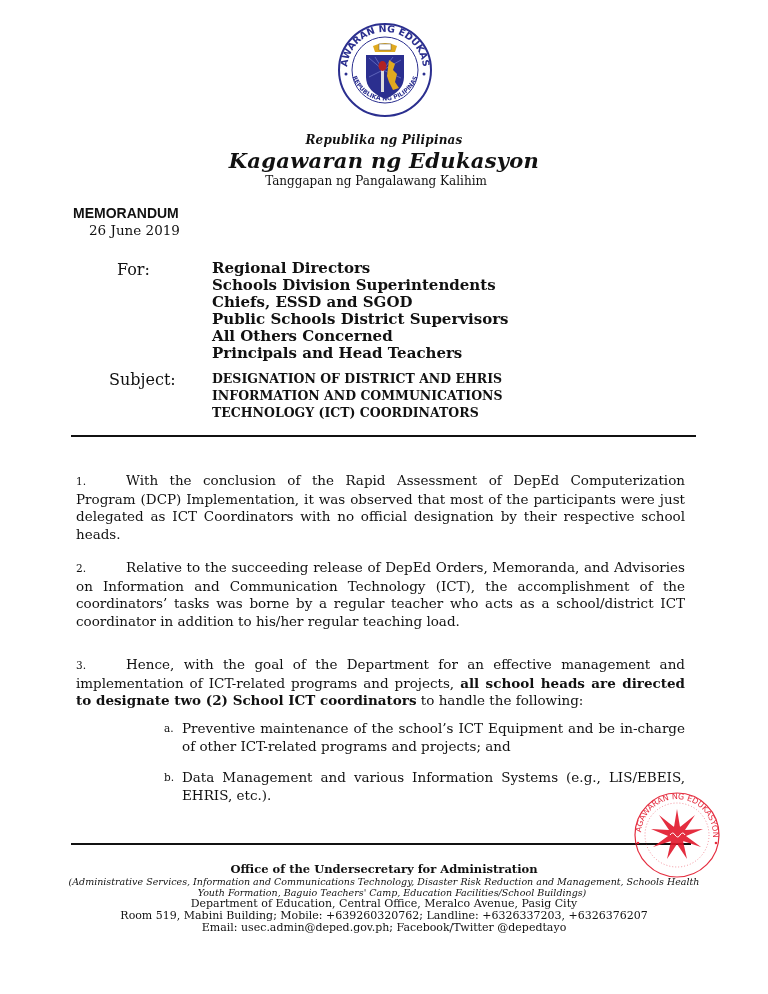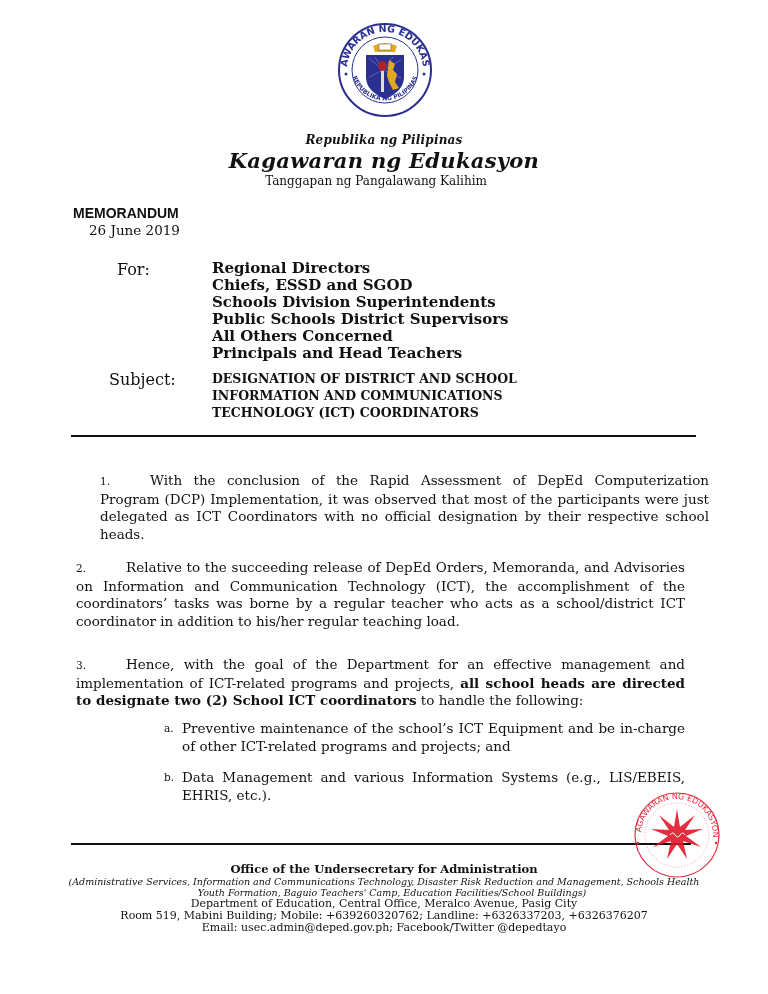--- a/index.html
+++ b/index.html
@@ -64,37 +64,37 @@
 <div class="abs hdr-rep">Republika ng Pilipinas</div>
 <div class="abs hdr-dept">Kagawaran ng Edukasyon</div>
 <div class="abs hdr-office">Tanggapan ng Pangalawang Kalihim</div>
 
 <div class="abs memo">MEMORANDUM</div>
 <div class="abs date">26 June 2019</div>
 
 <div class="abs lbl for-lbl">For:</div>
 <div class="abs for-list">
   <div>Regional Directors</div>
+  <div>Schools Division Superintendents</div>
   <div>Chiefs, ESSD and SGOD</div>
-  <div>Schools Division Superintendents</div>
   <div>Public Schools District Supervisors</div>
   <div>All Others Concerned</div>
   <div>Principals and Head Teachers</div>
 </div>
 
 <div class="abs lbl subj-lbl">Subject:</div>
 <div class="abs subj-text">
-  <div>DESIGNATION OF DISTRICT AND SCHOOL</div>
+  <div>DESIGNATION OF DISTRICT AND EHRIS</div>
   <div>INFORMATION AND COMMUNICATIONS</div>
   <div>TECHNOLOGY (ICT) COORDINATORS</div>
 </div>
 
 <div class="abs rule" style="left:71px; top:435px; width:625px;"></div>
 
-<div class="abs para" style="top:472px;margin-left:24px;">
+<div class="abs para" style="top:472px;">
   <span class="num">1.</span><span>With the conclusion of the Rapid Assessment of DepEd Computerization Program (DCP) Implementation, it was observed that most of the participants were just delegated as ICT Coordinators with no official designation by their respective school heads.</span>
 </div>
 
 <div class="abs para" style="top:559px;">
   <span class="num">2.</span><span>Relative to the succeeding release of DepEd Orders, Memoranda, and Advisories on Information and Communication Technology (ICT), the accomplishment of the coordinators’ tasks was borne by a regular teacher who acts as a school/district ICT coordinator in addition to his/her regular teaching load.</span>
 </div>
 
 <div class="abs para" style="top:656px;">
   <span class="num">3.</span><span>Hence, with the goal of the Department for an effective management and implementation of ICT-related programs and projects, </span><b>all school heads are directed to designate two (2) School ICT coordinators</b><span> to handle the following:</span>
 </div>

